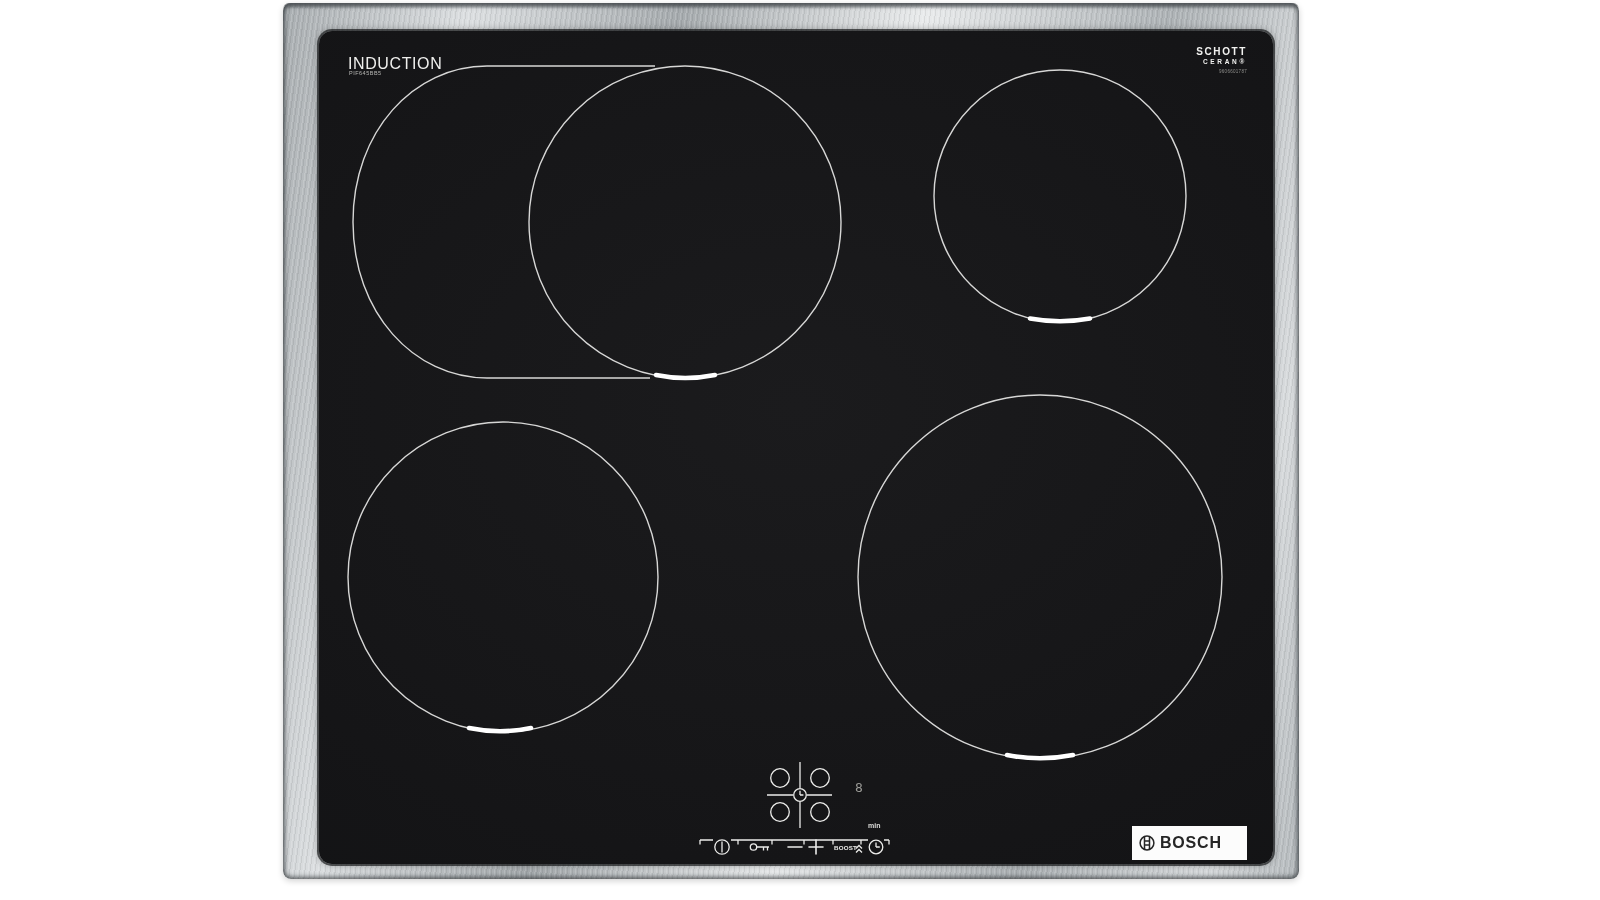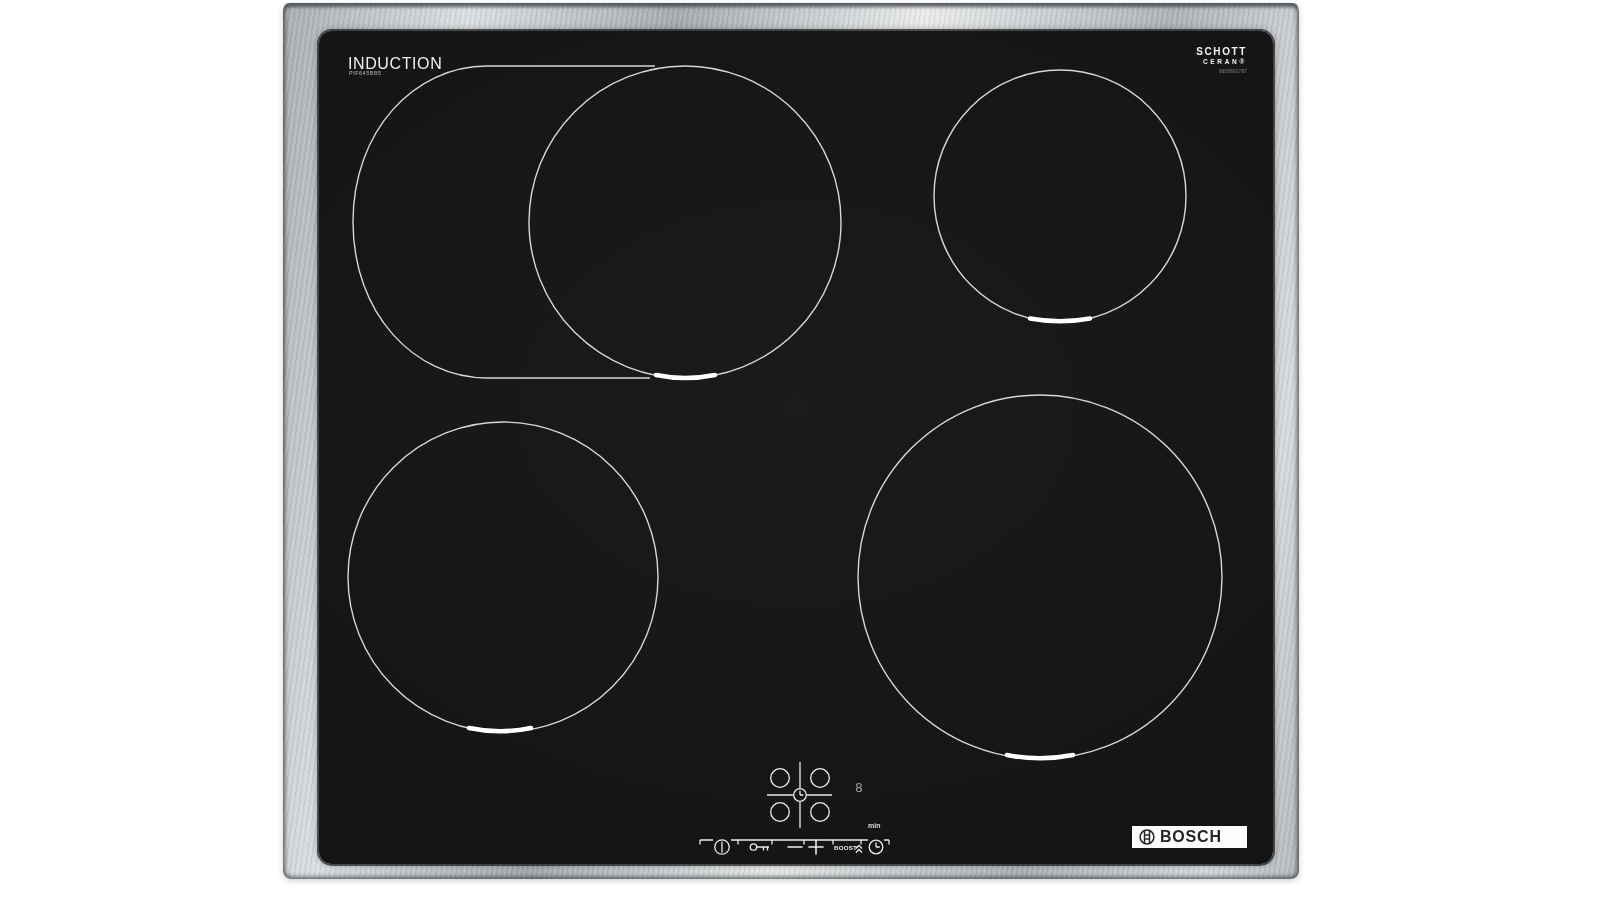--- a/index.html
+++ b/index.html
@@ -56,21 +56,21 @@
     position:absolute;left:30px;top:39px;
     font-size:5.5px;letter-spacing:.5px;color:#b9b9b6;
   }
 
   .schott-block{position:absolute;right:26px;top:15px;text-align:right;color:#f2f2f0;}
   .schott-line1{font-size:10px;font-weight:700;letter-spacing:1.6px;}
   .schott-line2{font-size:6.5px;font-weight:700;letter-spacing:2.7px;margin-top:1px;}
   .schott-code{font-size:4.5px;color:#8f8f8c;letter-spacing:.3px;margin-top:4px;}
 
   .bosch-band{
-    position:absolute;left:813px;top:795px;width:115px;height:22px;
+    position:absolute;left:813px;top:795px;width:115px;height:34px;
     background:#fcfcfc;display:flex;align-items:center;gap:5px;
     padding-left:7px;box-sizing:border-box;
   }
   .bosch-text{
     font-size:16px;font-weight:700;color:#262626;letter-spacing:.8px;line-height:1;
   }
 
   .zone-stroke{fill:none;stroke:#e2e2e0;stroke-width:1.4;opacity:.95;}
   .pan-mark{fill:none;stroke:#ffffff;stroke-width:4.6;stroke-linecap:round;}
   .ctl{fill:none;stroke:#ececea;stroke-width:1.3;}

